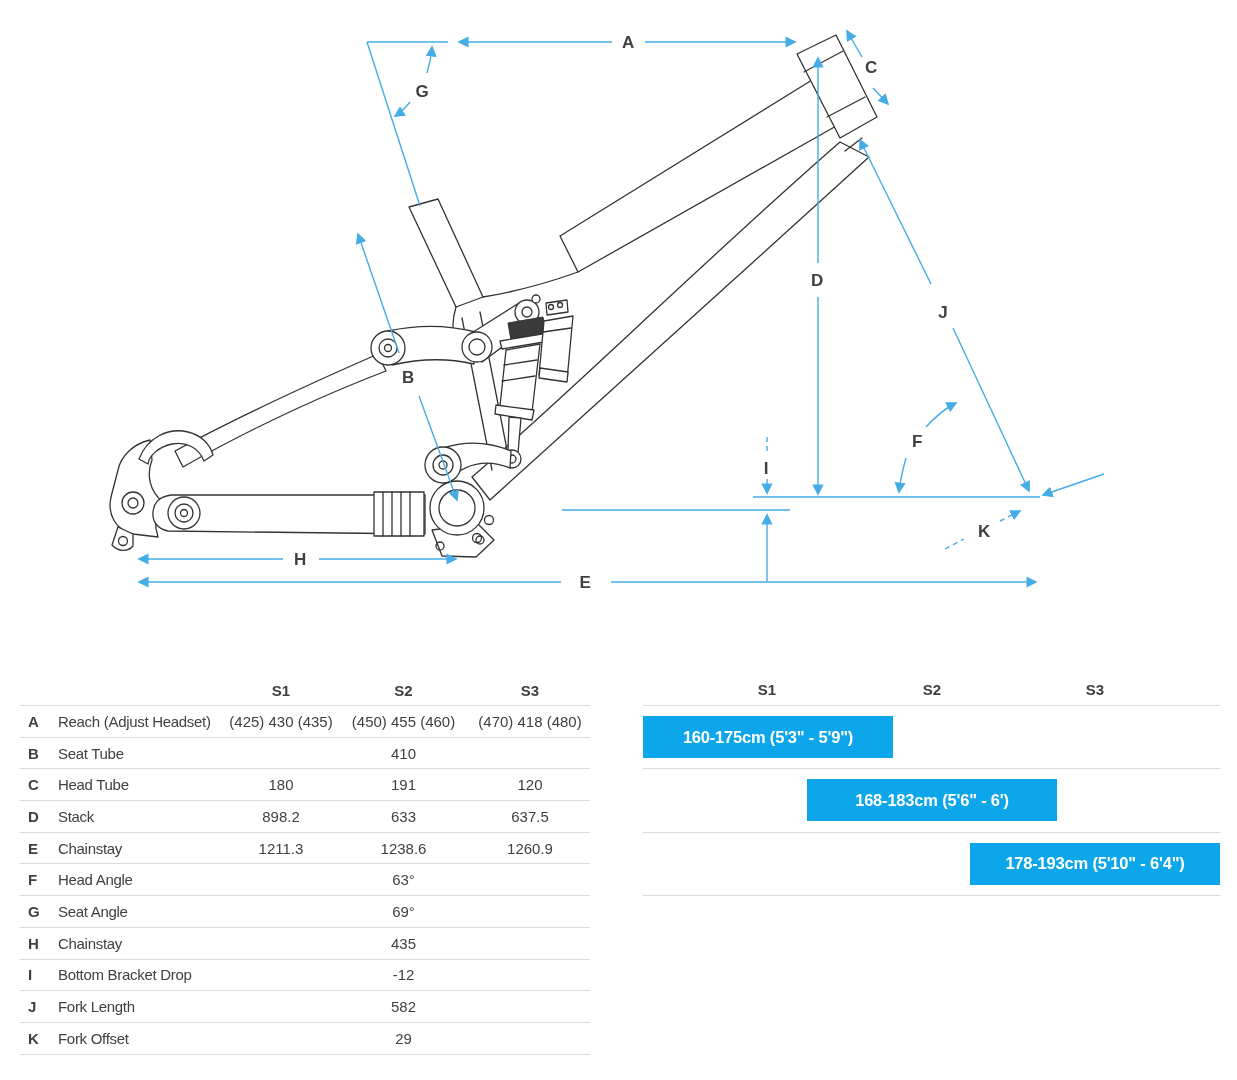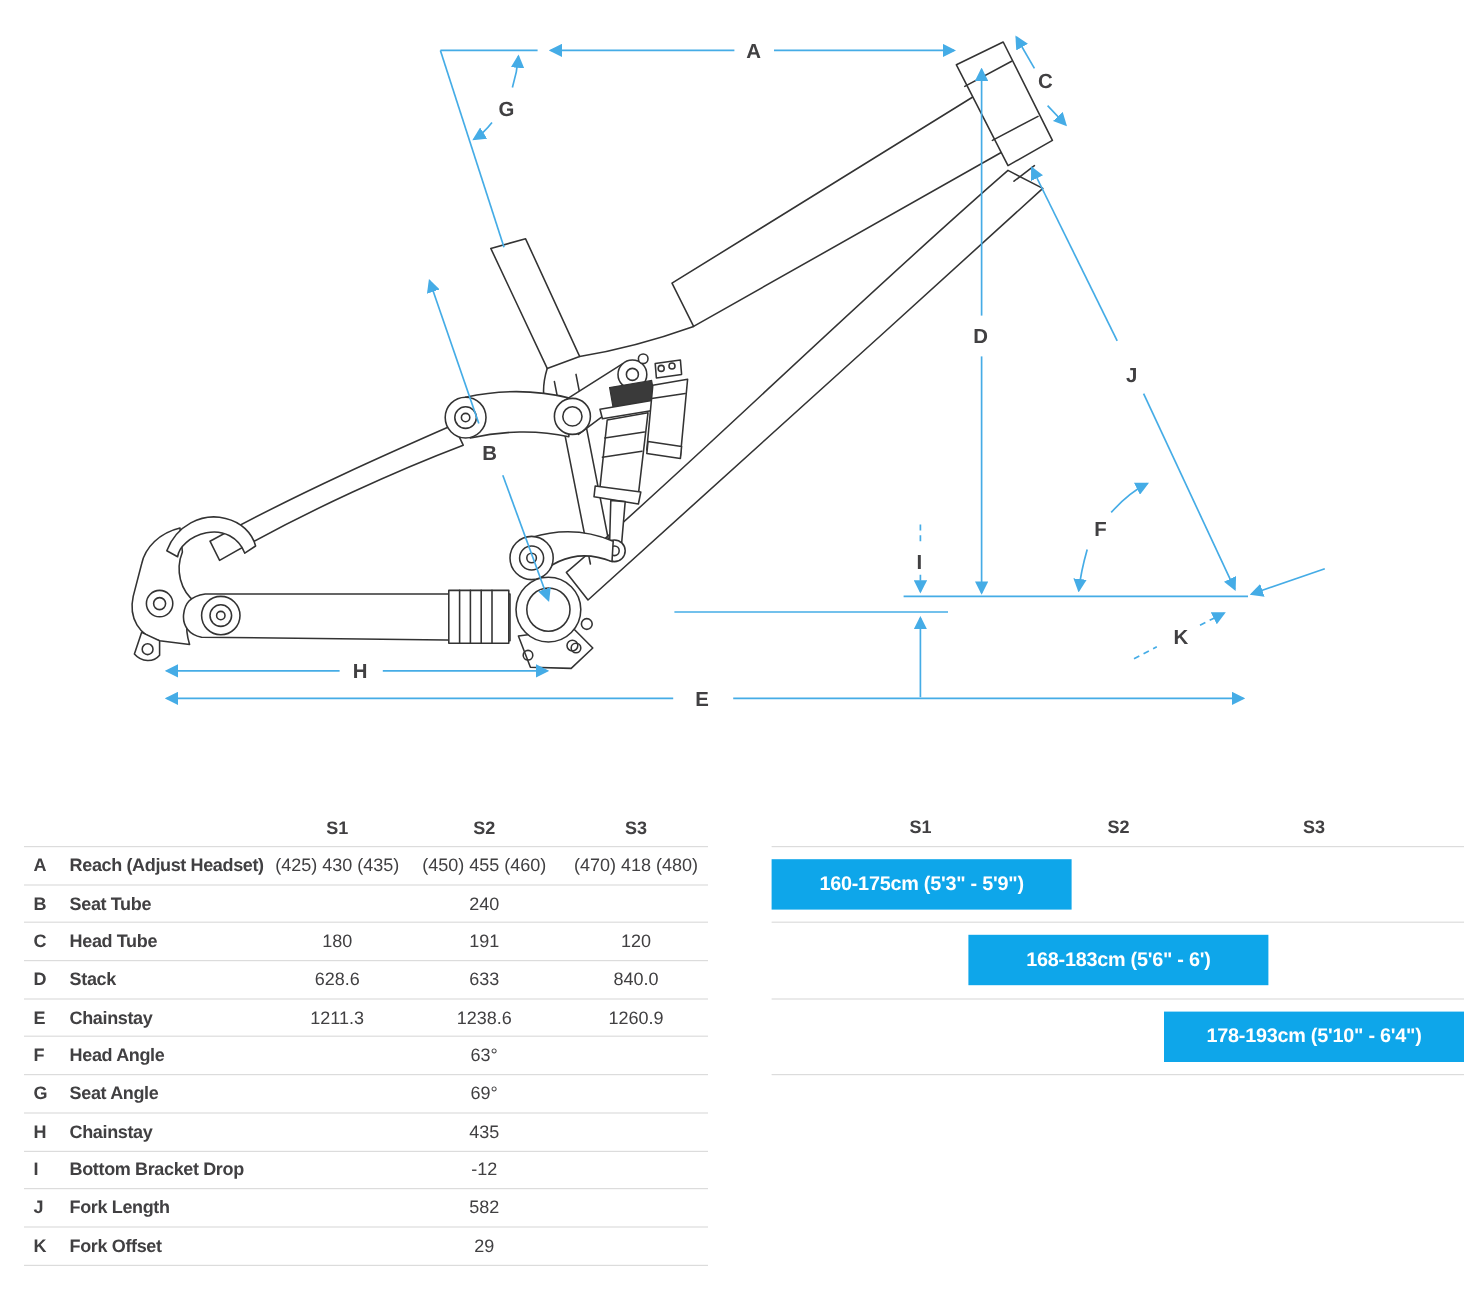--- a/index.html
+++ b/index.html
@@ -16,21 +16,21 @@
   .dim{stroke:var(--accent,#45ace6);stroke-width:1.4;fill:none;}
   .dim-dash{stroke:var(--accent,#45ace6);stroke-width:1.4;fill:none;stroke-dasharray:5 4;}
   .arrowhead{fill:var(--accent,#45ace6);stroke:none;}
   .dim-label{font-family:"Liberation Sans",sans-serif;font-size:17px;font-weight:bold;
     fill:var(--ink,#414042);text-anchor:middle;letter-spacing:-0.2px;}
   
   .geo-table{position:absolute;left:20px;top:676px;width:570px;font-size:15px;}
   .trow{display:flex;align-items:center;height:31.7px;border-bottom:1px solid var(--sep,#dcdcdc);box-sizing:border-box;}
   .trow.head{height:30px;}
   .c-letter{width:27px;padding-left:8px;box-sizing:border-box;font-weight:bold;flex-shrink:0;}
-  .c-label{width:178px;padding-left:11px;box-sizing:border-box;font-weight:bold;letter-spacing:-0.3px;flex-shrink:0;}
+  .c-label{width:178px;padding-left:11px;box-sizing:border-box;font-weight:normal;letter-spacing:-0.3px;flex-shrink:0;}
   .c-s1{width:112px;text-align:center;flex-shrink:0;}
   .c-s2{width:133px;text-align:center;flex-shrink:0;}
   .c-s3{flex:1;text-align:center;}
   .head .c-s1,.head .c-s2,.head .c-s3{font-weight:bold;}
   
   .size-chart{position:absolute;left:643px;top:676px;width:577px;font-size:15px;}
   .sc-head{position:relative;height:30px;border-bottom:1px solid var(--sep,#dcdcdc);box-sizing:border-box;font-weight:bold;}
   .sc-head span{position:absolute;top:5px;transform:translateX(-50%);}
   .sc-h1{left:124px;} .sc-h2{left:289px;} .sc-h3{left:452px;}
   .sc-row{position:relative;height:63.3px;border-bottom:1px solid var(--sep,#dcdcdc);box-sizing:border-box;}
@@ -193,36 +193,36 @@
       <span class="c-letter">A</span>
       <span class="c-label">Reach (Adjust Headset)</span>
       <span class="c-s1">(425) 430 (435)</span>
       <span class="c-s2">(450) 455 (460)</span>
       <span class="c-s3">(470) 418 (480)</span>
     </div>
     <div class="trow">
       <span class="c-letter">B</span>
       <span class="c-label">Seat Tube</span>
       <span class="c-s1"></span>
-      <span class="c-s2">240</span>
+      <span class="c-s2">410</span>
       <span class="c-s3"></span>
     </div>
     <div class="trow">
       <span class="c-letter">C</span>
       <span class="c-label">Head Tube</span>
       <span class="c-s1">180</span>
       <span class="c-s2">191</span>
       <span class="c-s3">120</span>
     </div>
     <div class="trow">
       <span class="c-letter">D</span>
       <span class="c-label">Stack</span>
-      <span class="c-s1">628.6</span>
+      <span class="c-s1">898.2</span>
       <span class="c-s2">633</span>
-      <span class="c-s3">840.0</span>
+      <span class="c-s3">637.5</span>
     </div>
     <div class="trow">
       <span class="c-letter">E</span>
       <span class="c-label">Chainstay</span>
       <span class="c-s1">1211.3</span>
       <span class="c-s2">1238.6</span>
       <span class="c-s3">1260.9</span>
     </div>
     <div class="trow">
       <span class="c-letter">F</span>

